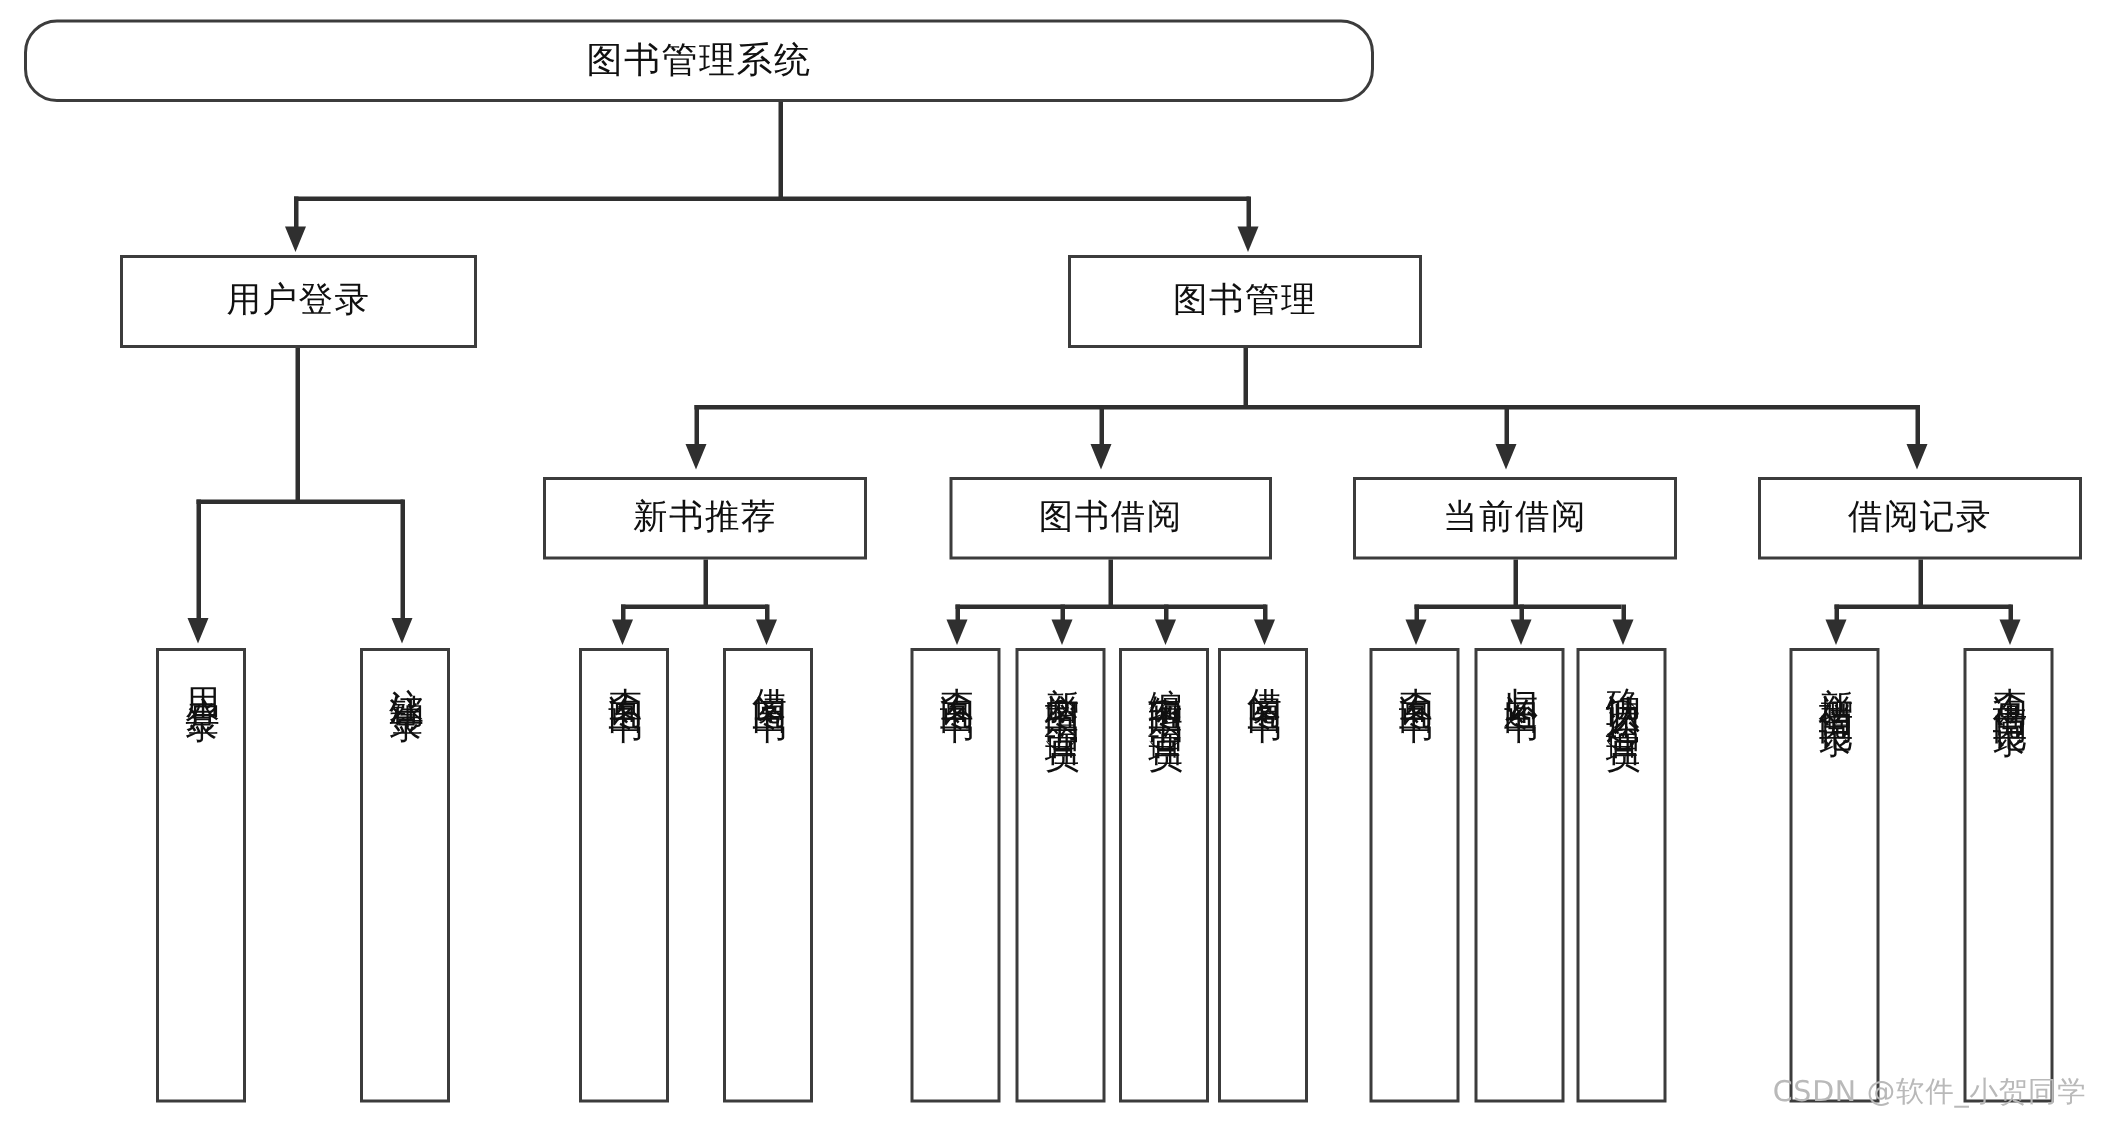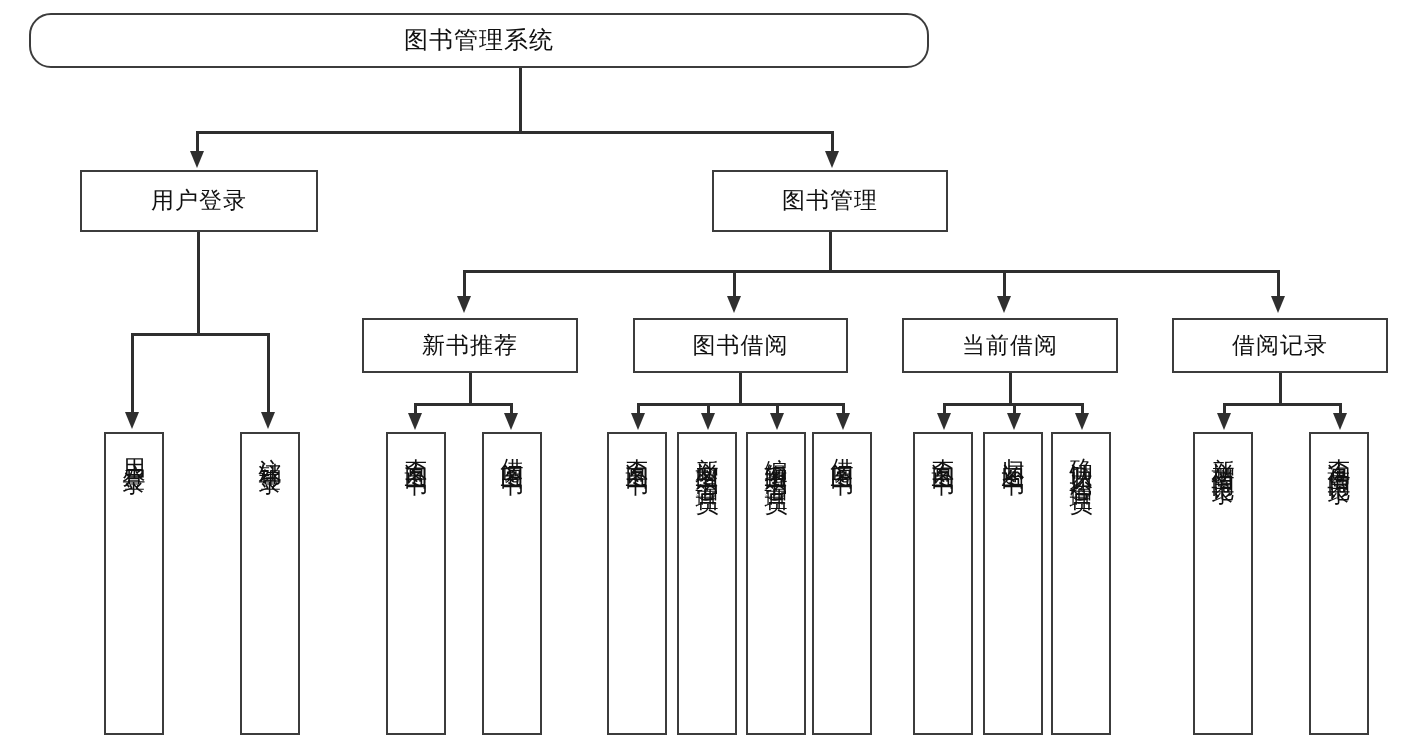--- a/index.html
+++ b/index.html
@@ -77,21 +77,21 @@
     letter-spacing: 0.5px;
     white-space: nowrap;
     user-select: none;
   }
 </style>
 </head>
 <body>
 
 <div id="canvas">
 
-  <div class="node root" style="left:29px; top:13px; width:900px; height:55px;border-radius:22px;">
+  <div class="node root" style="left:16px; top:13px; width:900px; height:55px;border-radius:22px;">
     <span>图书管理系统</span>
   </div>
 
   <div class="edge vline" style="left:519px; top:68px; height:65px;"></div>
 
   <div class="edge hline" style="left:196px; top:131px; width:637px;"></div>
   <div class="edge vline" style="left:196px; top:131px; height:22px;"></div>
   <div class="arrow" style="left:190px; top:151px;"></div>
   <div class="edge vline" style="left:831px; top:131px; height:22px;"></div>
   <div class="arrow" style="left:825px; top:151px;"></div>
@@ -205,14 +205,15 @@
     <span class="vtext">确认归还（管理员）</span>
   </div>
 
   <div class="node v" style="left:1193px; top:432px; width:60px; height:303px;">
     <span class="vtext">新增借阅记录</span>
   </div>
   <div class="node v" style="left:1309px; top:432px; width:60px; height:303px;">
     <span class="vtext">查询借阅记录</span>
   </div>
 
+  <div id="watermark">CSDN @软件_小贺同学</div>
 
 </div>
 
 </body></html>

